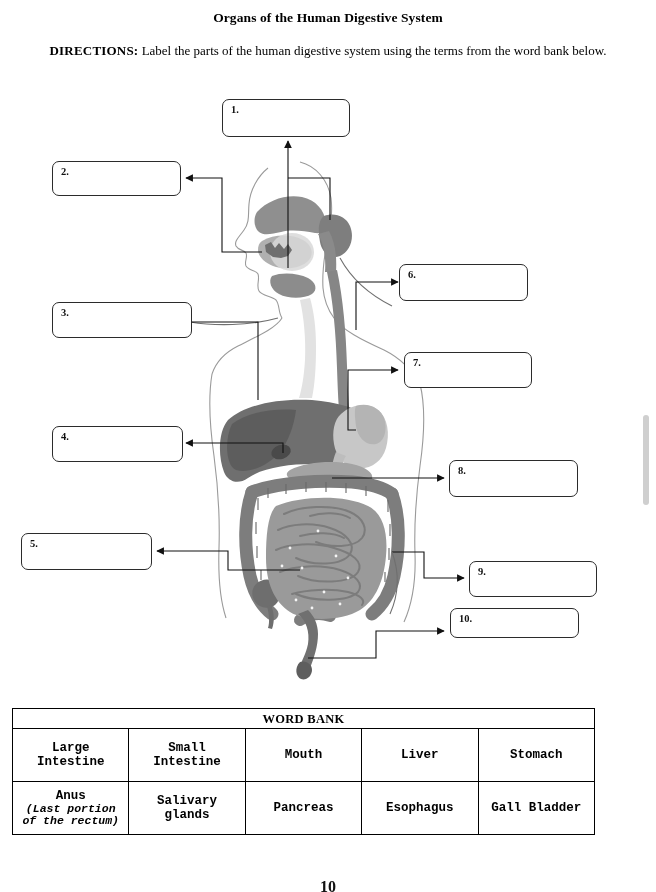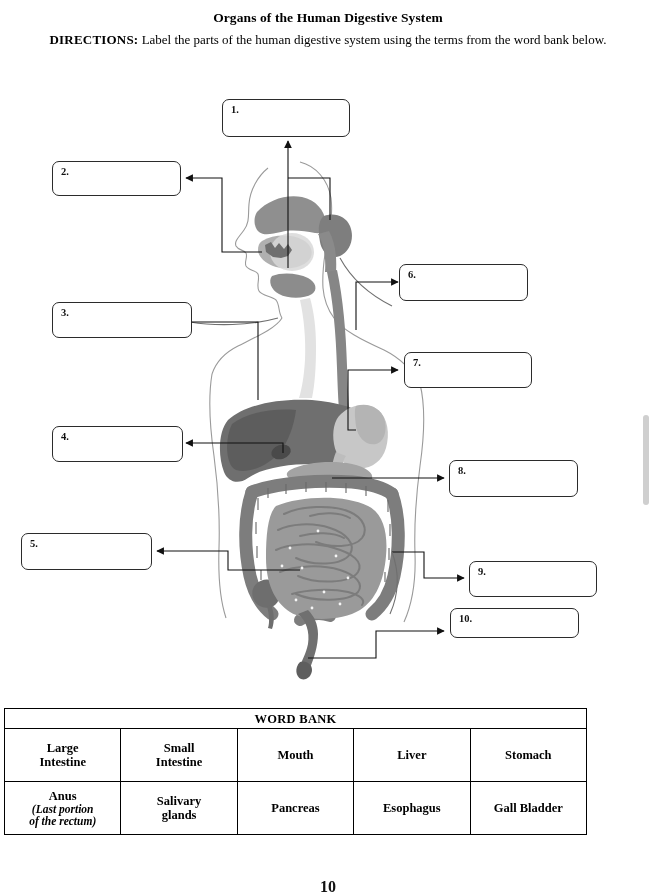--- a/index.html
+++ b/index.html
@@ -27,21 +27,21 @@
   .hdr-line {
     font-family: "Liberation Serif", serif;
     font-weight: bold;
     font-size: 13.5px;
     line-height: 17px;
     letter-spacing: 0.1px;
   }
   #hdr-activity { margin-top: 6px; }
   #hdr-topic { margin-top: 9px; }
   #directions-block {
-    margin-top: 5px;
+    margin-top: 16px;
     font-size: 13px;
     line-height: 17px;
     padding: 0 28px;
   }
   #directions-label {
     font-weight: bold;
     letter-spacing: 0.2px;
   }
   #directions-text { font-weight: normal; }
 
@@ -70,21 +70,21 @@
     font-family: "Liberation Serif", serif;
     font-weight: bold;
     font-size: 10.5px;
     line-height: 12px;
     color: #111;
   }
 
   
   #wordbank {
     position: absolute;
-    left: 4px;
+    left: 12px;
     top: 708px;
     width: 583px;
     border-collapse: collapse;
     table-layout: fixed;
   }
   #wordbank td, #wordbank th {
     border: 1px solid #000;
     text-align: center;
     vertical-align: middle;
     font-family: "Liberation Serif", serif;
@@ -93,20 +93,21 @@
     line-height: 14px;
     padding: 0;
   }
   #wb-title-cell {
     height: 19px;
     font-size: 12px;
     letter-spacing: 0.3px;
   }
   #wordbank tbody td {
     height: 52px;
+    font-family: Liberation Mono, monospace;
   }
   .wb-sub {
     display: block;
     font-style: italic;
     font-size: 11.5px;
     line-height: 12.5px;
   }
 
   
   #page-number {

